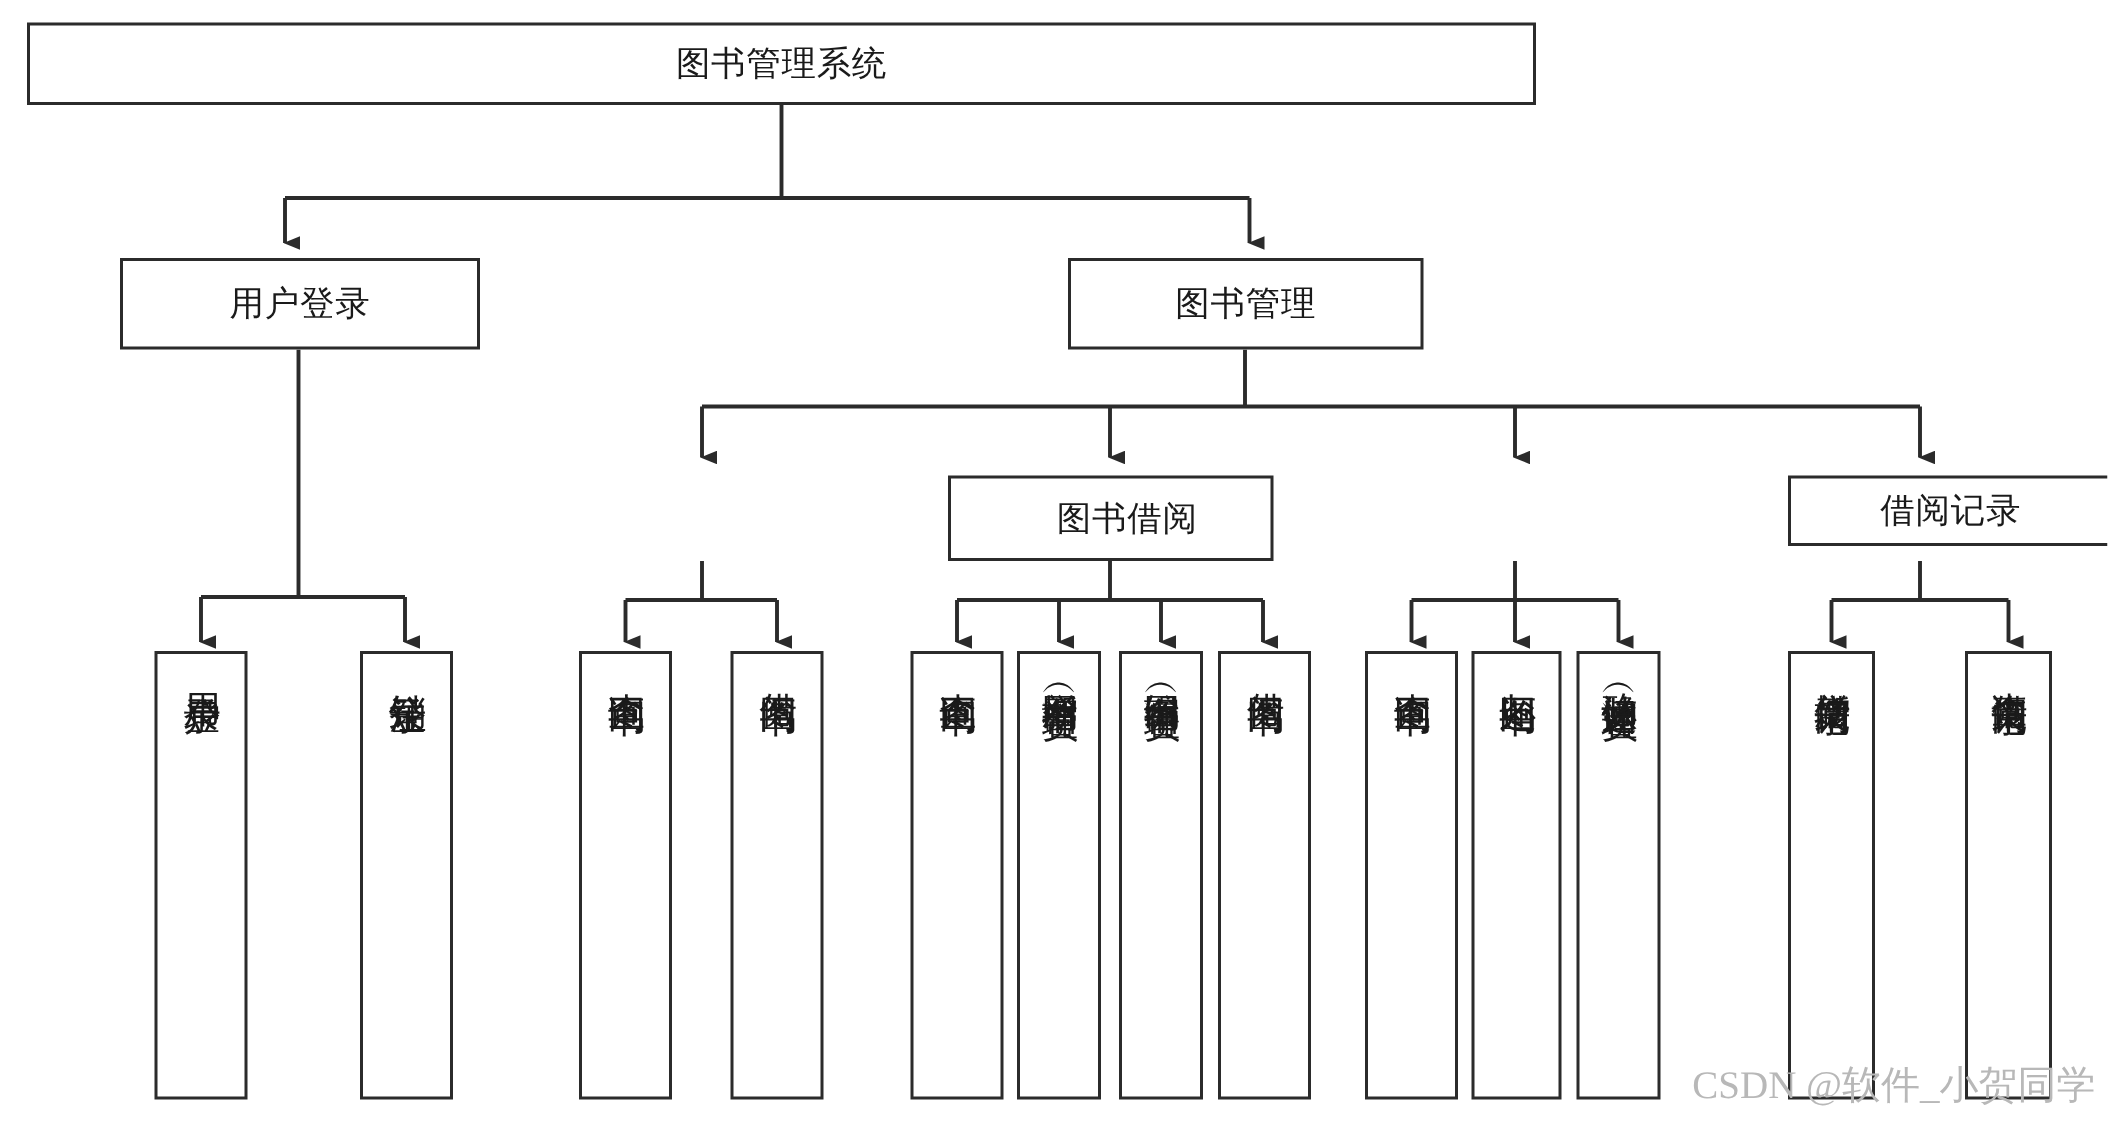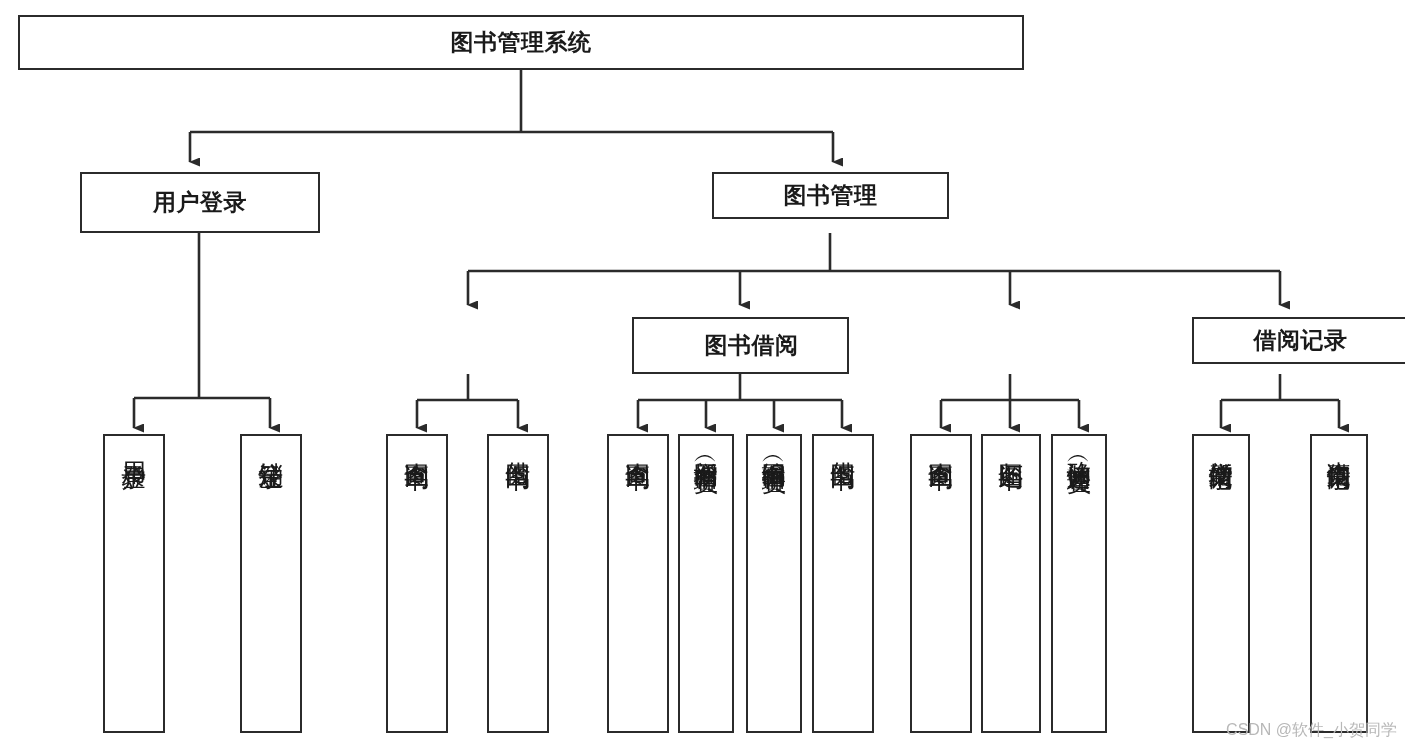--- a/index.html
+++ b/index.html
@@ -40,21 +40,20 @@
   .node-label {
     display: block;
     text-align: center;
     line-height: 1.12;
     letter-spacing: 0.02em;
   }
   
   .node.h .node-label {
     writing-mode: horizontal-tb;
     font-size: 23px;
-    font-weight: bold;
   }
   
   .node.v {
     align-items: flex-start;
     justify-content: center;
     padding-top: 6px;
   }
   .node.v .node-label {
     writing-mode: vertical-rl;
     text-orientation: upright;
@@ -63,25 +62,25 @@
     letter-spacing: 0.06em;
     white-space: nowrap;
   }
   .node.v.tall .node-label {
     font-size: 24px;
   }
   #watermark {
     position: absolute;
     right: 8px;
     bottom: 6px;
-    font-size: 16px;
+    font-size: 26px;
     color: #b8b8b8;
     white-space: nowrap;
     z-index: 5;
-    font-family: Liberation Sans, sans-serif;
+    font-family: Liberation Serif, serif;
   }
 </style>
 </head>
 <body>
 
 <div id="canvas">
 
   <svg id="wires" viewBox="0 0 1405 747" xmlns="http://www.w3.org/2000/svg">
     <defs>
       <marker id="arrowhead" markerWidth="9" markerHeight="11" refX="4.5" refY="10" orient="auto" markerUnits="userSpaceOnUse">
@@ -133,21 +132,21 @@
   </svg>
 
   <div class="node h" style="left:18px; top:15px; width:1006px; height:55px;">
     <span class="node-label">图书管理系统</span>
   </div>
 
   <div class="node h" style="left:80px; top:172px; width:240px; height:61px;">
     <span class="node-label">用户登录</span>
   </div>
 
-  <div class="node h" style="left:712px; top:172px; width:237px; height:47px;">
+  <div class="node h" style="left:712px; top:172px; width:237px; height:61px;">
     <span class="node-label">图书管理</span>
   </div>
 
 
   <div class="node h" style="left:632px; top:317px; width:217px; height:57px;padding-left:22px;">
     <span class="node-label">图书借阅</span>
   </div>
 
 
   <div class="node h" style="left:1192px; top:317px; width:217px; height:47px;">

